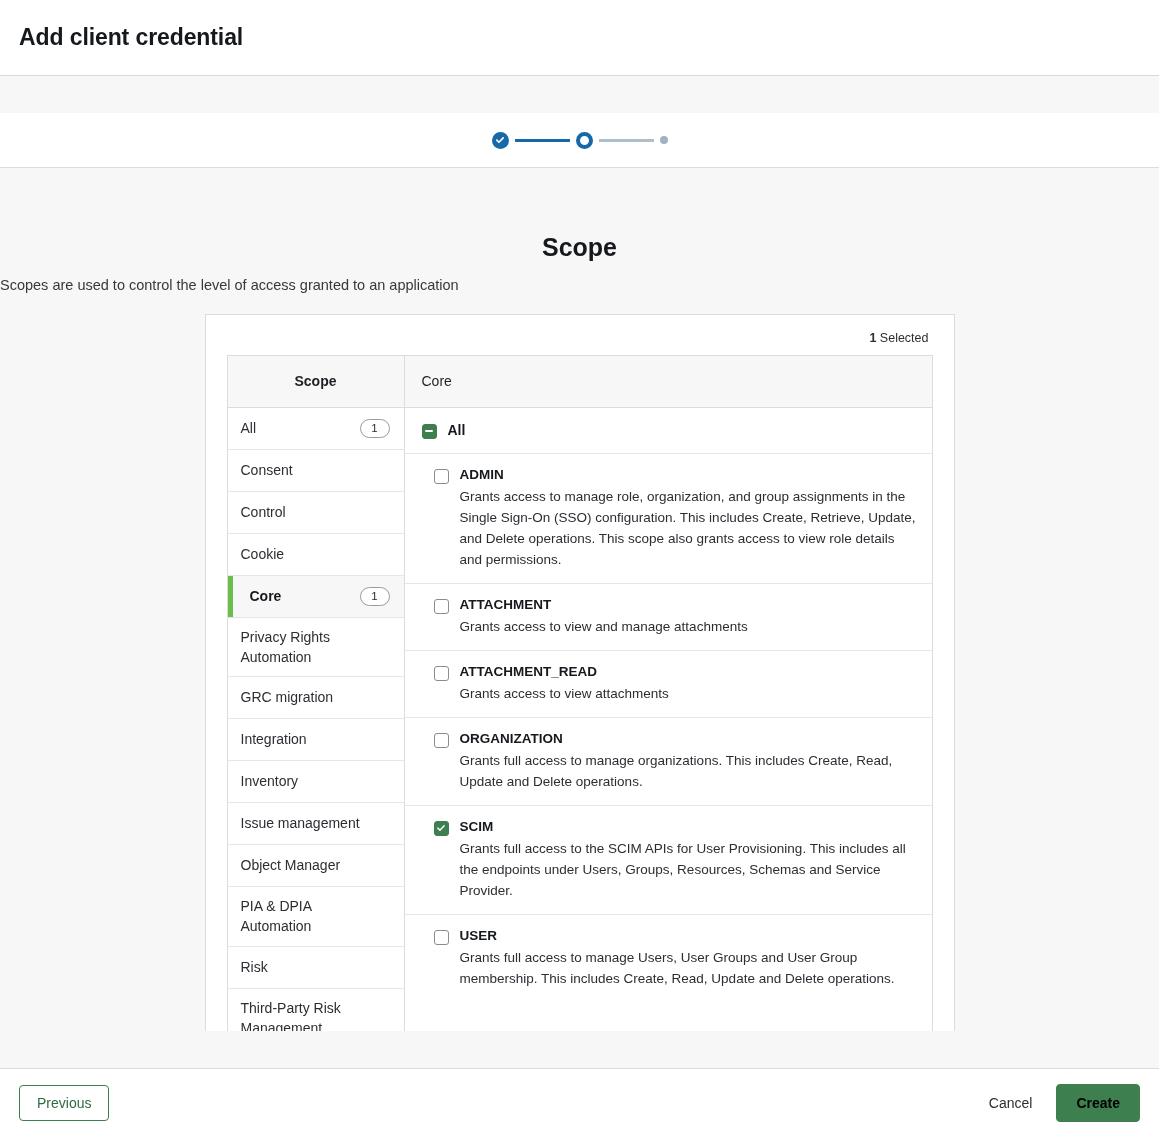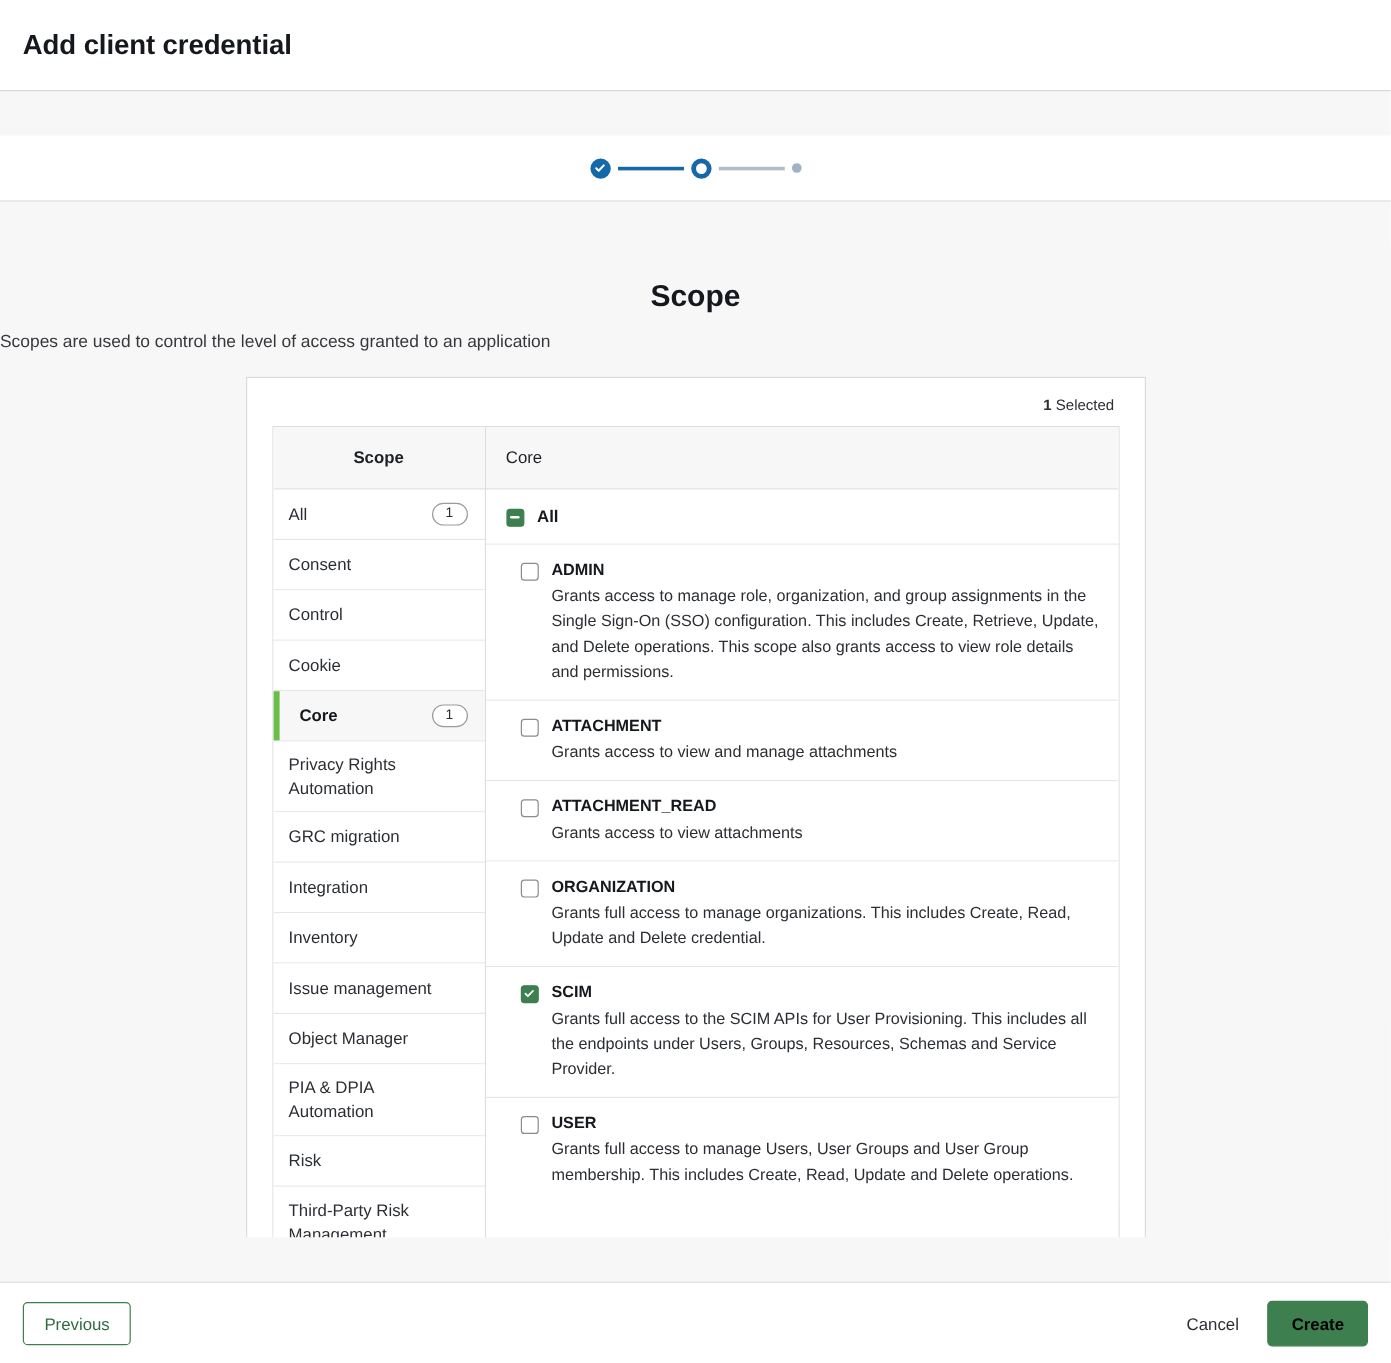--- a/index.html
+++ b/index.html
@@ -416,21 +416,21 @@
                 <span class="cb"></span>
                 <div class="perm-text">
                   <div class="perm-name">ATTACHMENT_READ</div>
                   <div class="perm-desc">Grants access to view attachments</div>
                 </div>
               </div>
               <div class="perm-row">
                 <span class="cb"></span>
                 <div class="perm-text">
                   <div class="perm-name">ORGANIZATION</div>
-                  <div class="perm-desc">Grants full access to manage organizations. This includes Create, Read, Update and Delete credential.</div>
+                  <div class="perm-desc">Grants full access to manage organizations. This includes Create, Read, Update and Delete operations.</div>
                 </div>
               </div>
               <div class="perm-row">
                 <span class="cb checked">
                   <svg width="10" height="10" viewBox="0 0 12 12" aria-hidden="true">
                     <path d="M2.2 6.1 L4.7 8.6 L9.8 3.3" fill="none" stroke="#ffffff" stroke-width="1.8" stroke-linecap="round" stroke-linejoin="round"></path>
                   </svg>
                 </span>
                 <div class="perm-text">
                   <div class="perm-name">SCIM</div>

